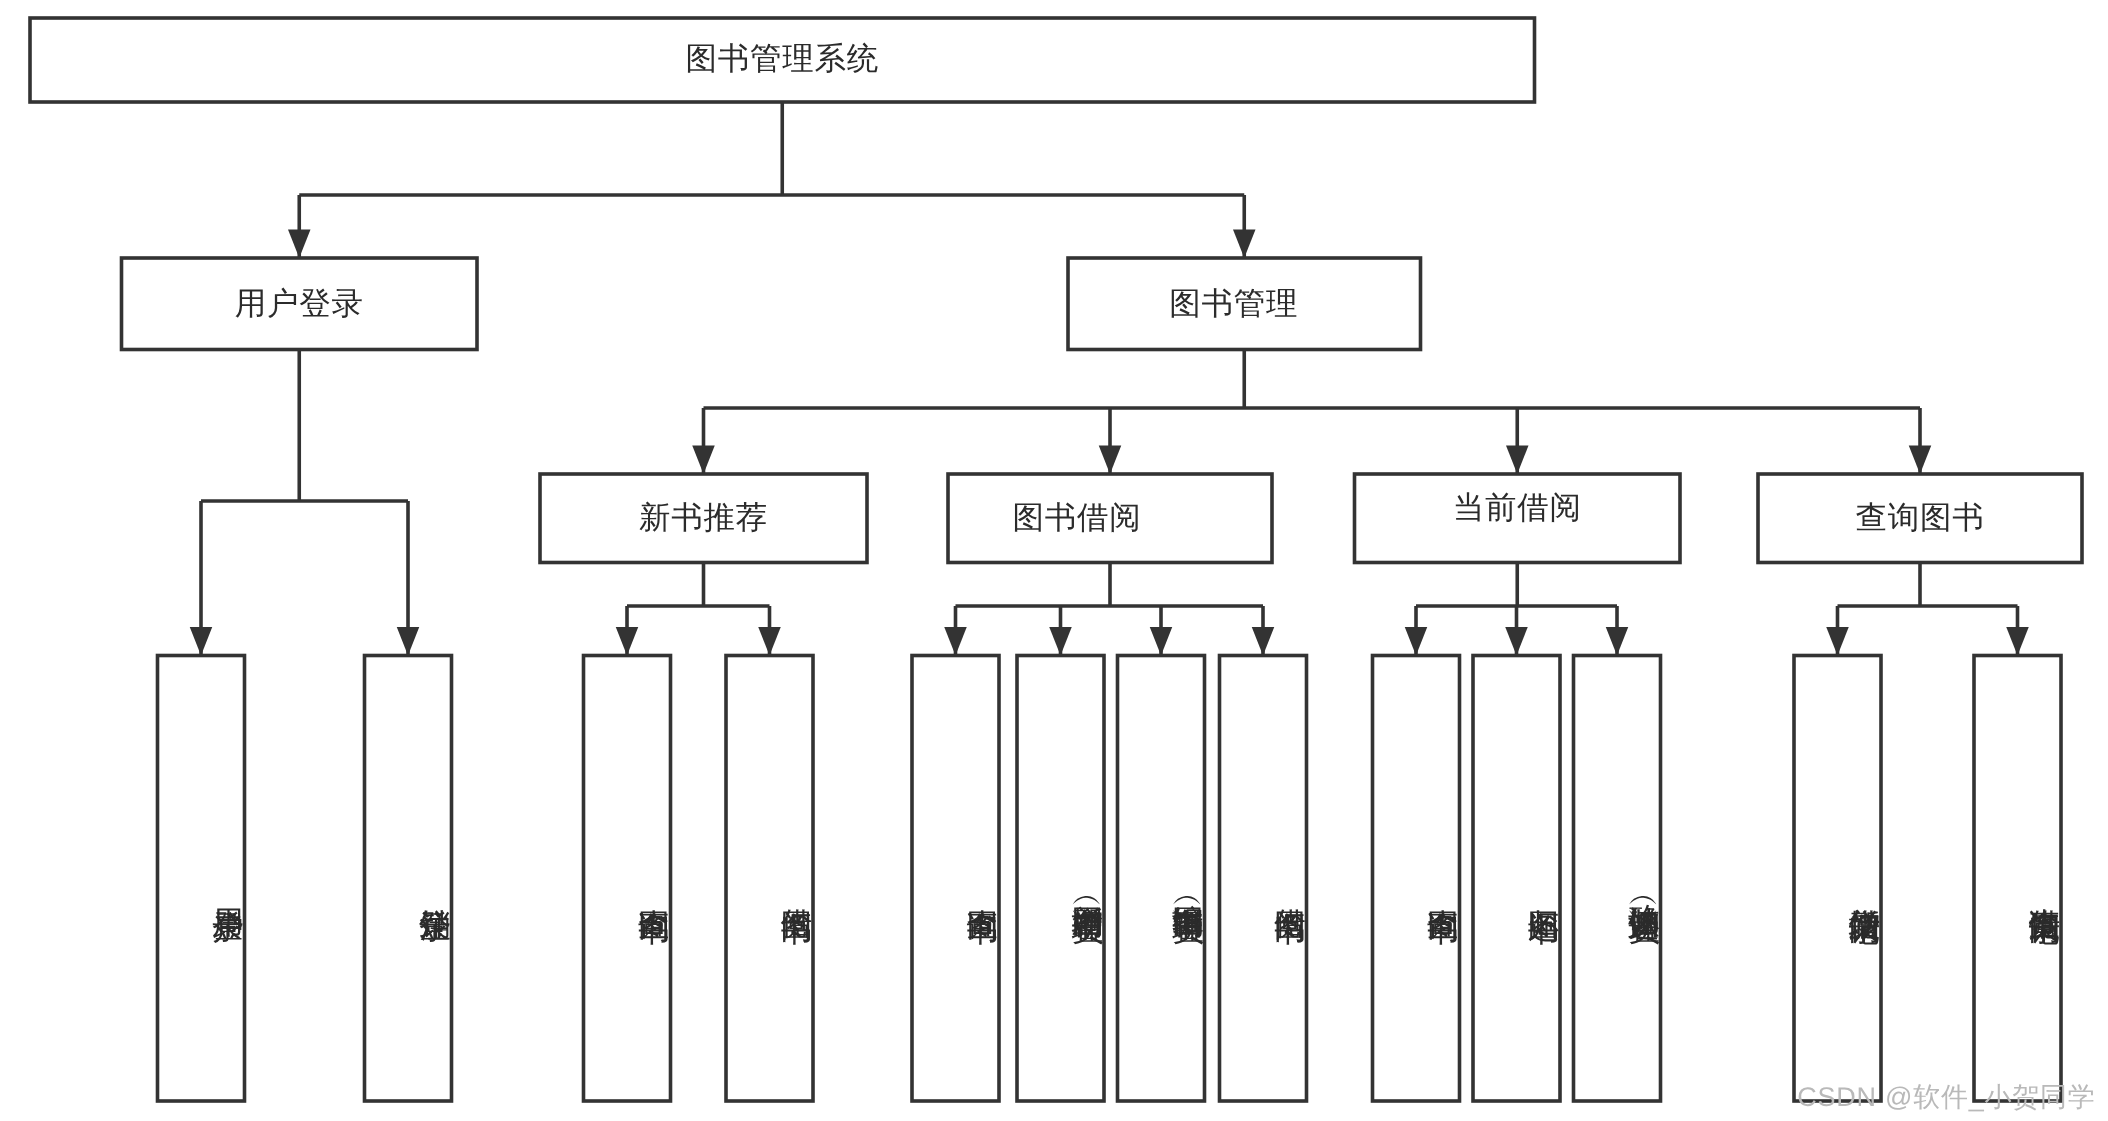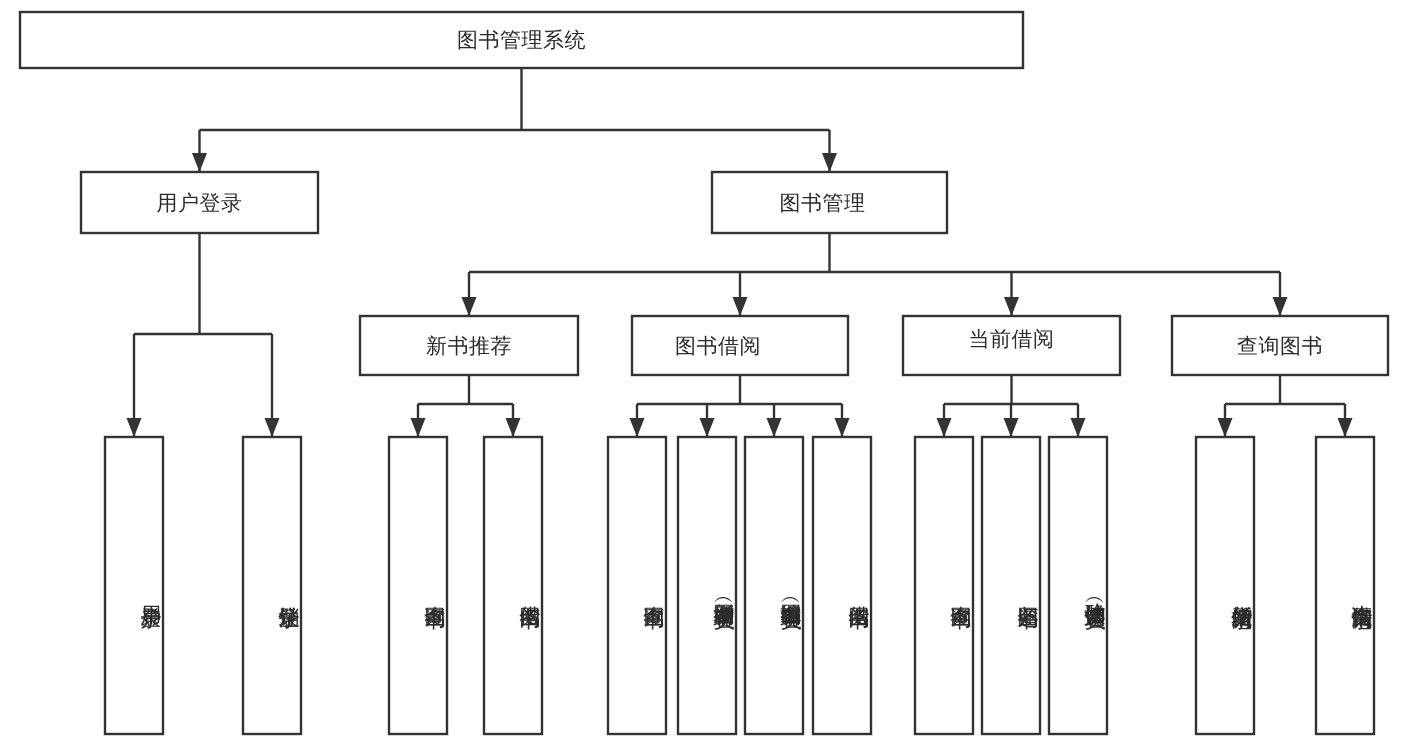--- a/index.html
+++ b/index.html
@@ -178,13 +178,14 @@
       <div class="node-label vert" style="left: 678px; top: 437px; width: 58px; height: 297px; padding-top: 10px;">新增图书（管理员）</div>
       <div class="node-label vert" style="left: 745px; top: 437px; width: 58px; height: 297px; padding-top: 10px;">编辑图书（管理员）</div>
       <div class="node-label vert" style="left: 813px; top: 437px; width: 58px; height: 297px; padding-top: 10px;">借阅图书</div>
       <div class="node-label vert" style="left: 915px; top: 437px; width: 58px; height: 297px; padding-top: 10px;">查询图书</div>
       <div class="node-label vert" style="left: 982px; top: 437px; width: 58px; height: 297px; padding-top: 10px;">归还图书</div>
       <div class="node-label vert" style="left: 1049px; top: 437px; width: 58px; height: 297px; padding-top: 10px;">确认归还（管理员）</div>
       <div class="node-label vert" style="left: 1196px; top: 437px; width: 58px; height: 297px; padding-top: 10px;">新增借阅记录</div>
       <div class="node-label vert" style="left: 1316px; top: 437px; width: 58px; height: 297px; padding-top: 10px;">查询借阅记录</div>
     </div>
 
+  <div class="watermark">CSDN @软件_小贺同学</div>
 </div>
 
 </body></html>

